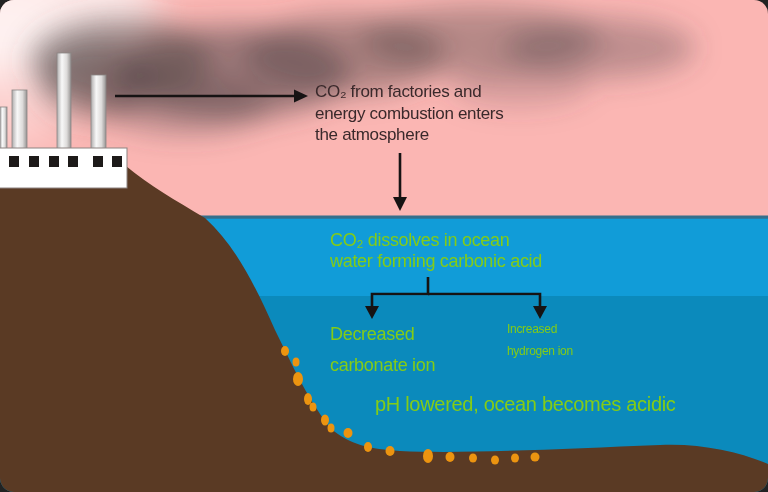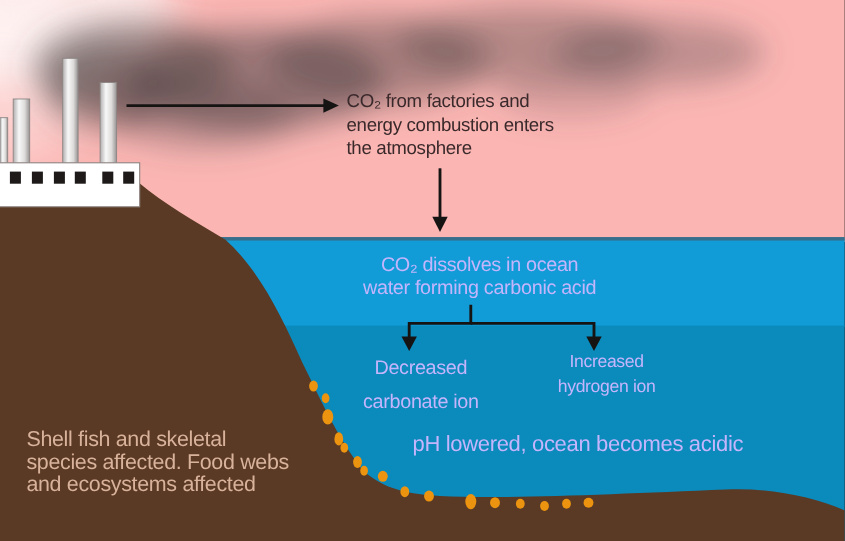--- a/index.html
+++ b/index.html
@@ -1,29 +1,30 @@
 <!DOCTYPE html>
 <html><head>
 <meta charset="utf-8">
 <style>
   html,body{margin:0;padding:0;background:#222;}
   #canvas{
     position:relative;width:768px;height:492px;overflow:hidden;
     font-family:"Liberation Sans","DejaVu Sans",sans-serif;
     letter-spacing:-0.3px;
+    border-radius:14px;
   }
   #scene{position:absolute;left:0;top:0;}
   .label{position:absolute;white-space:pre-line;line-height:21px;}
   .lbl-dark{color:#3a292b;}
-  .lbl-light{color:#c4b5fd;text-align:center;}
+  .lbl-light{color:#84cc16;}
   .lbl-tan{color:#d9b29c;}
   #lbl-atmosphere{left:315px;top:81px;font-size:17px;line-height:21.5px;}
   #lbl-dissolve{left:330px;top:230px;font-size:18px;line-height:21px;}
   #lbl-decreased{left:330px;top:319px;font-size:18px;line-height:31px;}
-  #lbl-increased{left:507px;top:319px;font-size:16px;line-height:21.5px;}
+  #lbl-increased{left:507px;top:319px;font-size:12px;line-height:21.5px;}
   #lbl-ph{left:375px;top:394px;font-size:20px;}
   #lbl-impact{left:24px;top:389px;font-size:19.5px;line-height:20.5px;}
 </style>
 </head>
 <body>
 
 <div id="canvas">
 
   <svg id="scene" width="768" height="492" viewBox="0 0 768 492">
     <defs>
@@ -129,17 +130,14 @@
 water forming carbonic acid</div>
 
   <div class="label lbl-light" id="lbl-decreased">Decreased
 carbonate ion</div>
 
   <div class="label lbl-light" id="lbl-increased">Increased
 hydrogen ion</div>
 
   <div class="label lbl-light" id="lbl-ph">pH lowered, ocean becomes acidic</div>
 
-  <div class="label lbl-tan" id="lbl-impact">Shell fish and skeletal
-species affected. Food webs
-and ecosystems affected</div>
 
 </div>
 
 </body></html>

